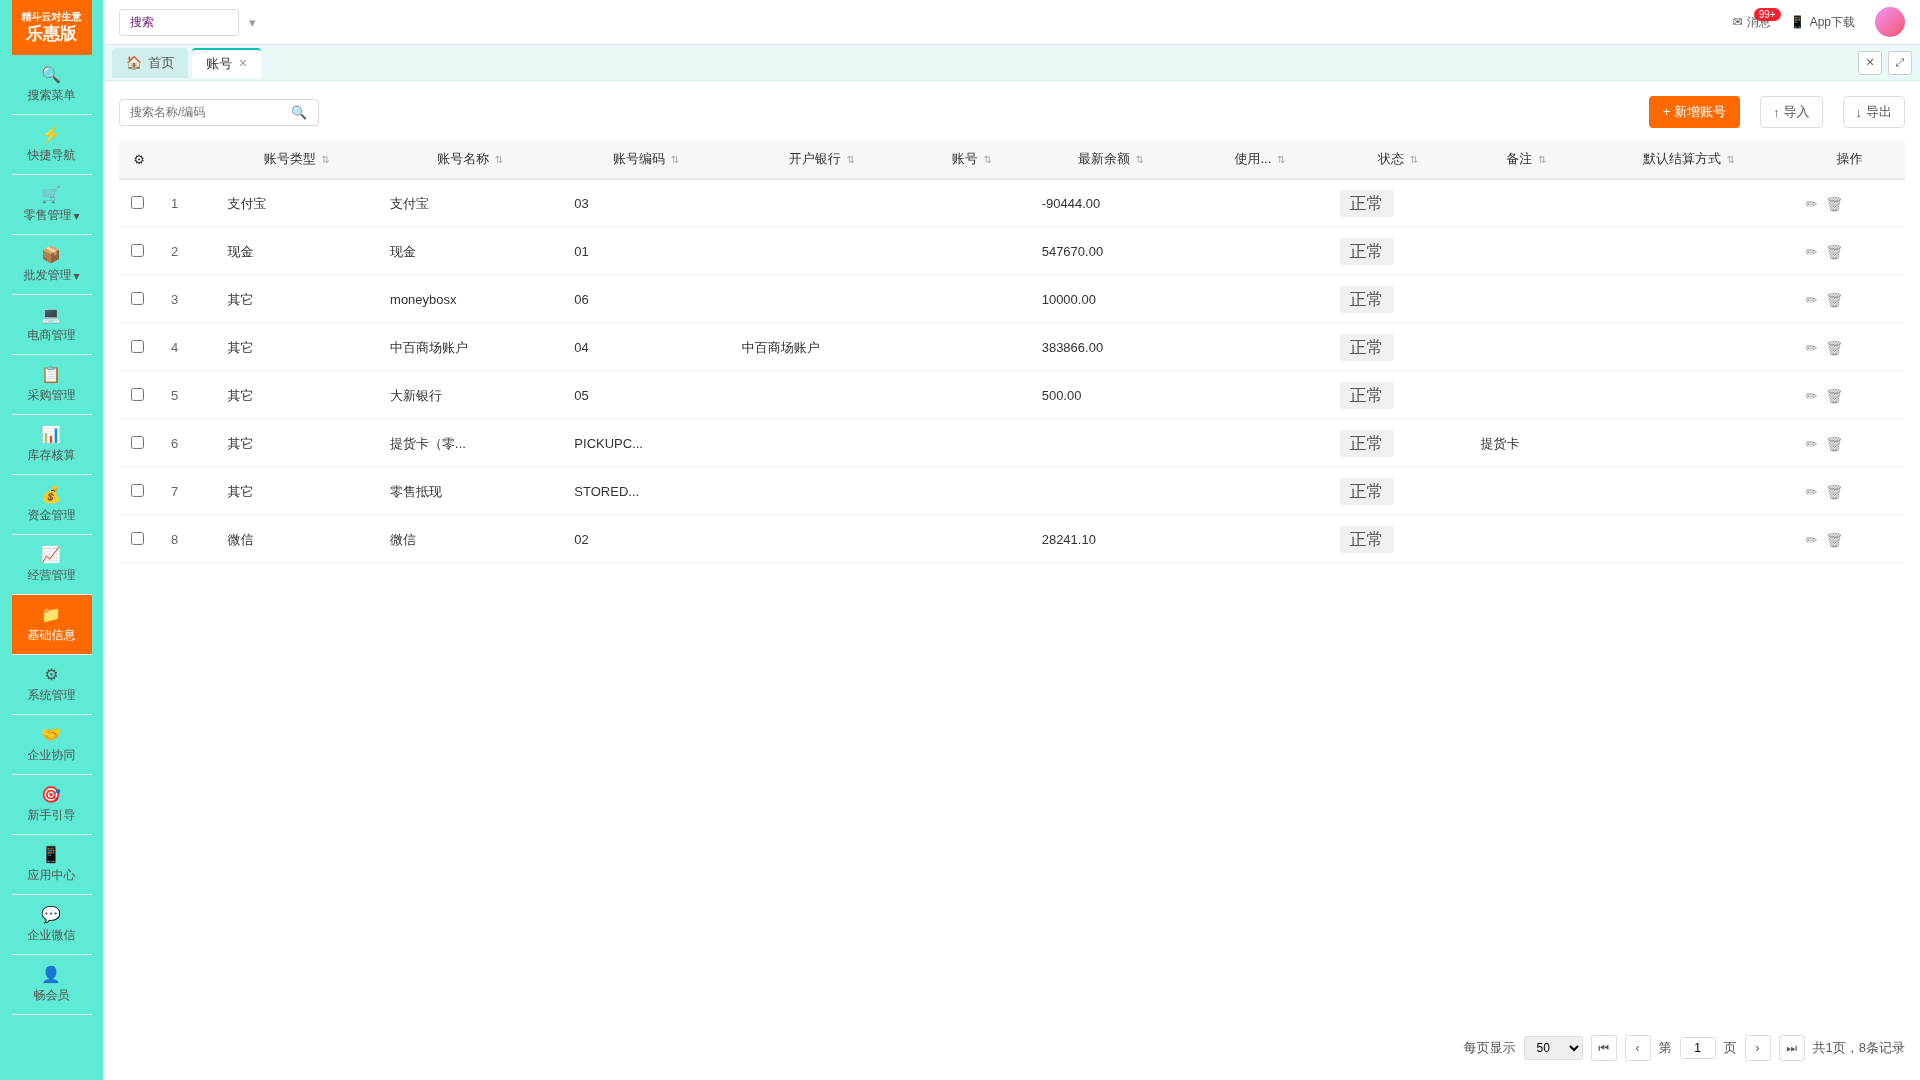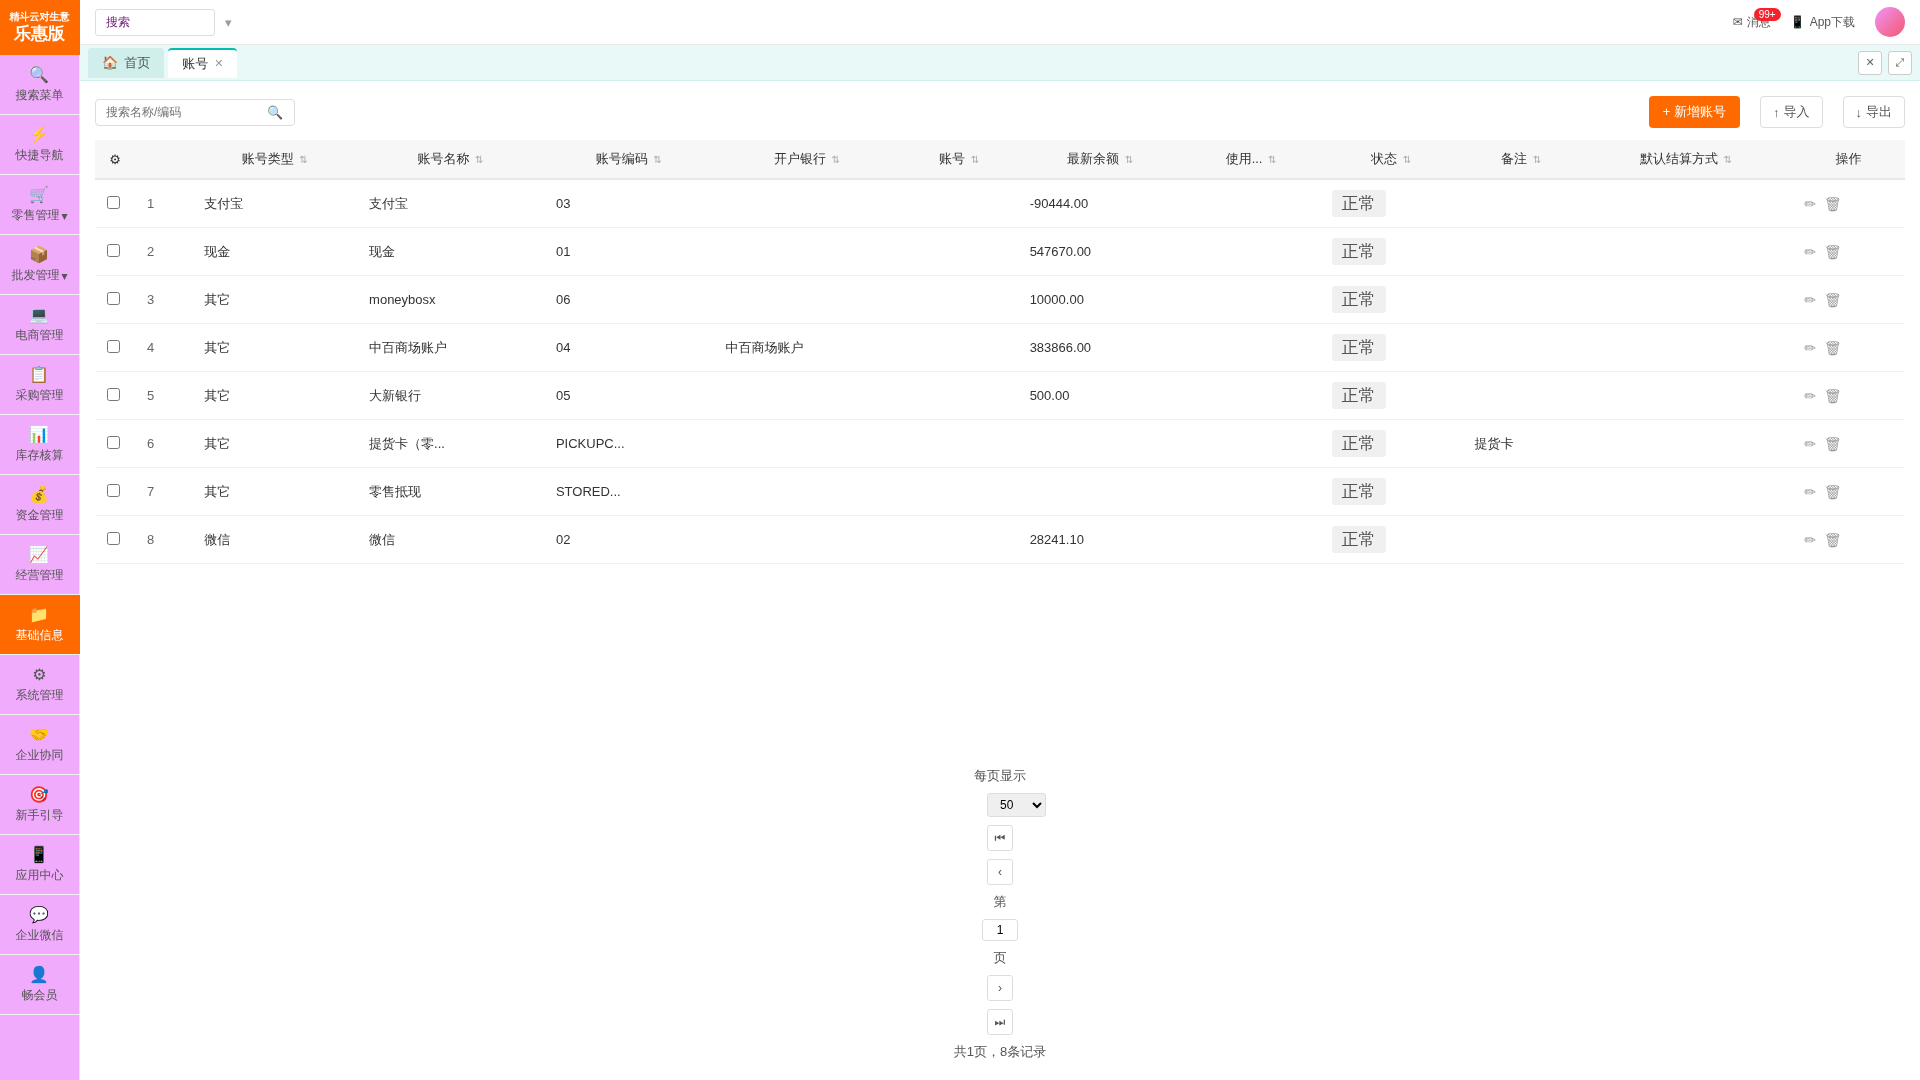--- a/index.html
+++ b/index.html
@@ -1,21 +1,21 @@
 <!DOCTYPE html>
 <html><head>
   <meta charset="utf-8">
   <style>
     * { box-sizing: border-box; margin: 0; padding: 0; }
     body { font-family: 'Microsoft YaHei', Arial, sans-serif; font-size: 13px; background: #f5f5f5; display: flex; height: 1080px; overflow: hidden; }
 
     
     .sidebar {
-      width: 80px;
-      background: #f0abfc;
+      width: 104px;
+      background: #5eead4;
       display: flex;
       flex-direction: column;
       align-items: center;
       border-right: 1px solid #e8e8e8;
       flex-shrink: 0;
     }
     .sidebar-logo {
       width: 80px;
       height: 55px;
       background: #ff6a00;
@@ -282,28 +282,26 @@
 
     
     .pagination {
       display: flex;
       align-items: center;
       justify-content: flex-end;
       padding: 12px 0 4px 0;
       gap: 8px;
       font-size: 13px;
       color: #555;
-      flex-direction: column;
     }
     .pagination-select {
       border: 1px solid #ddd;
       border-radius: 3px;
       padding: 3px 8px;
       font-size: 12px;
-      margin-left: 33px;
     }
     .page-btn {
       width: 26px;
       height: 26px;
       display: flex;
       align-items: center;
       justify-content: center;
       border: 1px solid #ddd;
       border-radius: 3px;
       cursor: pointer;

